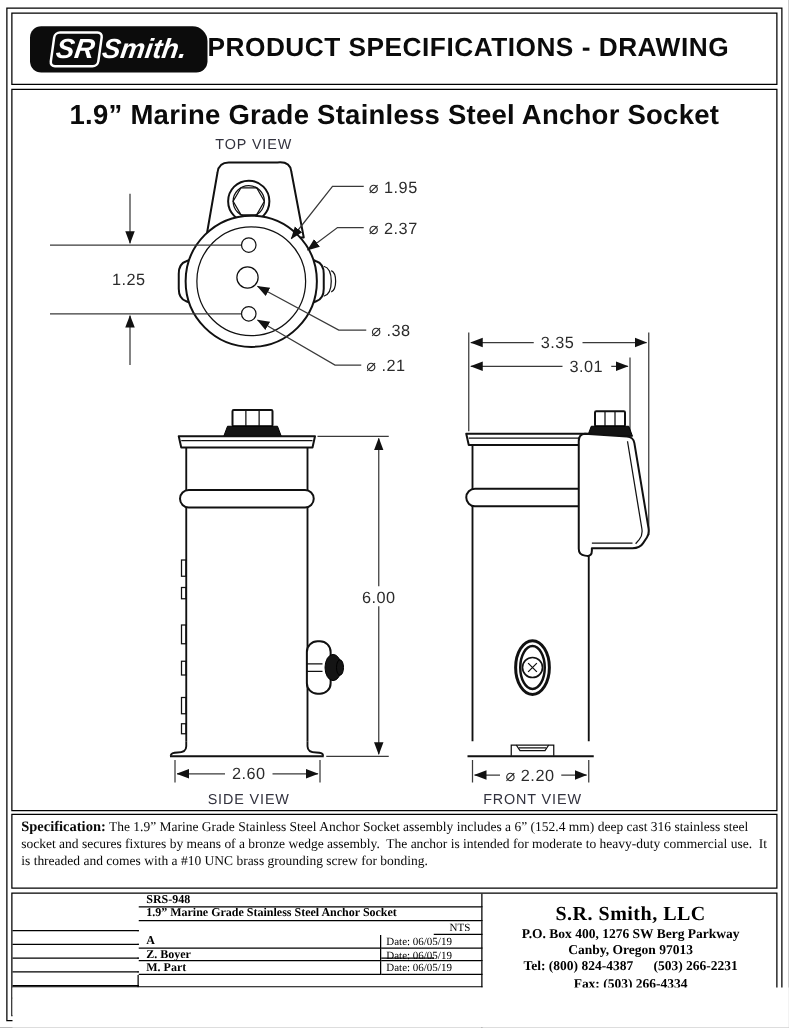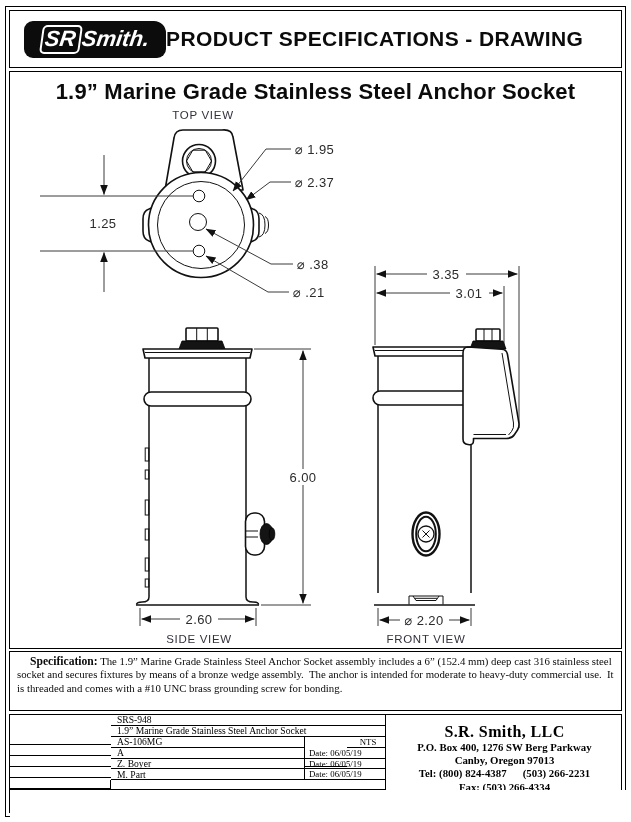--- a/index.html
+++ b/index.html
@@ -40,33 +40,33 @@
     position:absolute; top:7px; left:0; width:100%; text-align:center;
     font:bold 22px "Liberation Sans", sans-serif; color:#0b0b0b; letter-spacing:0.2px;
     pointer-events:none;
   }
   .draw svg{ position:absolute; left:0; top:0; }
 
   
   .spec{ height:60px; margin:2px 1px 0 1px; padding:3px 7px 0 7px; overflow:hidden;
     font-size:10.8px; line-height:13.4px; color:#0a0a0a; }
   .spec .pre{ white-space:pre-wrap; }
-  .spec b{ font-size:11.6px;margin-left:13px; }
+  .spec b{ font-size:11.6px; }
 
   
   .bottom{ height:99px; margin:3px 1px 0 1px; display:flex; }
   .tblock{
     width:378px; flex:0 0 auto; display:grid;
     grid-template-columns:101px 194px 42px 39px;
     grid-template-rows:repeat(6,10.9px) 9.6px 1fr;
   }
   .c{ border-right:1px solid #000; border-bottom:1px solid #000; overflow:hidden;
       display:flex; align-items:center; box-sizing:border-box; }
   .c.lbl{ justify-content:flex-end; padding-right:4px; font-size:8.8px; color:#111;margin-top:29px; }
-  .c.val{ padding-left:6px; font-weight:normal; font-size:9.6px; color:#000; white-space:nowrap;}
+  .c.val{ padding-left:6px; font-weight:bold; font-size:9.6px; color:#000; white-space:nowrap;}
   .c.sm { padding-left:4px; font-size:8.8px; white-space:nowrap;}
   .c.ctr{ justify-content:center; }
   .c.page{ justify-content:center; font-size:10.5px; }
   .c.prop{ font-size:6.8px; line-height:7.3px; padding:1px 6px 1px 5px; align-items:flex-start; color:#111;}
   .company{
     flex:1; display:flex; flex-direction:column; align-items:center;
     padding-top:7px; text-align:center; color:#000;
   }
   .co-name{ font-size:16px; letter-spacing:0.4px; line-height:19px;font-weight:bold; }
   .co-line{ font-weight:bold; font-size:10.8px; line-height:13.2px; white-space:pre; }
@@ -227,21 +227,20 @@
 
   <div class="box bottom">
     <div class="tblock">
       <div class="c lbl" style="grid-area:1/1">Specification Number:</div>
       <div class="c val" style="grid-area:1/2/2/5">SRS-948</div>
 
       <div class="c lbl" style="grid-area:2/1">Product Description:</div>
       <div class="c val" style="grid-area:2/2/3/5">1.9” Marine Grade Stainless Steel Anchor Socket</div>
 
       <div class="c lbl" style="grid-area:3/1">S.R. Smith Part Number:</div>
-      <div class="c val" style="grid-area:3/2">AS-106MG</div>
       <div class="c lbl" style="grid-area:3/3">Scale:</div>
       <div class="c sm ctr" style="grid-area:3/4">NTS</div>
 
       <div class="c lbl" style="grid-area:4/1">Revision:</div>
       <div class="c val" style="grid-area:4/2">A</div>
       <div class="c sm" style="grid-area:4/3/5/5">Date: 06/05/19</div>
 
       <div class="c lbl" style="grid-area:5/1">Written By:</div>
       <div class="c val" style="grid-area:5/2">Z. Boyer</div>
       <div class="c sm" style="grid-area:5/3/6/5">Date: 06/05/19</div>

